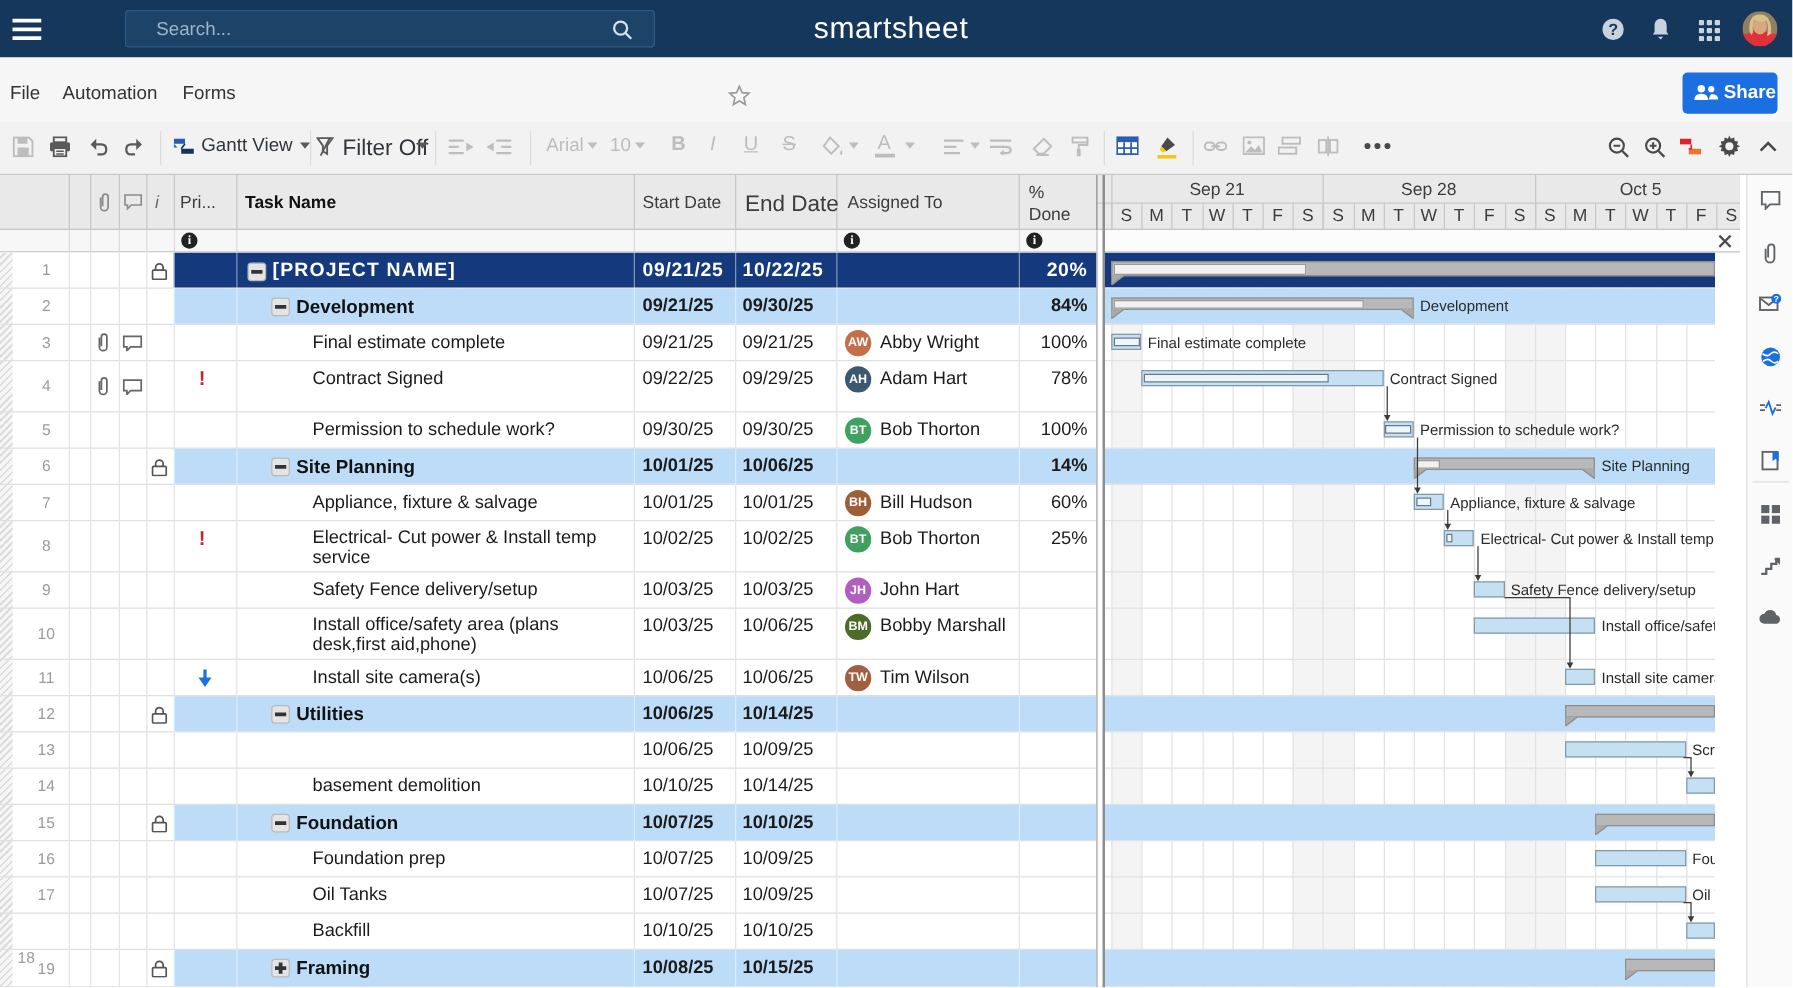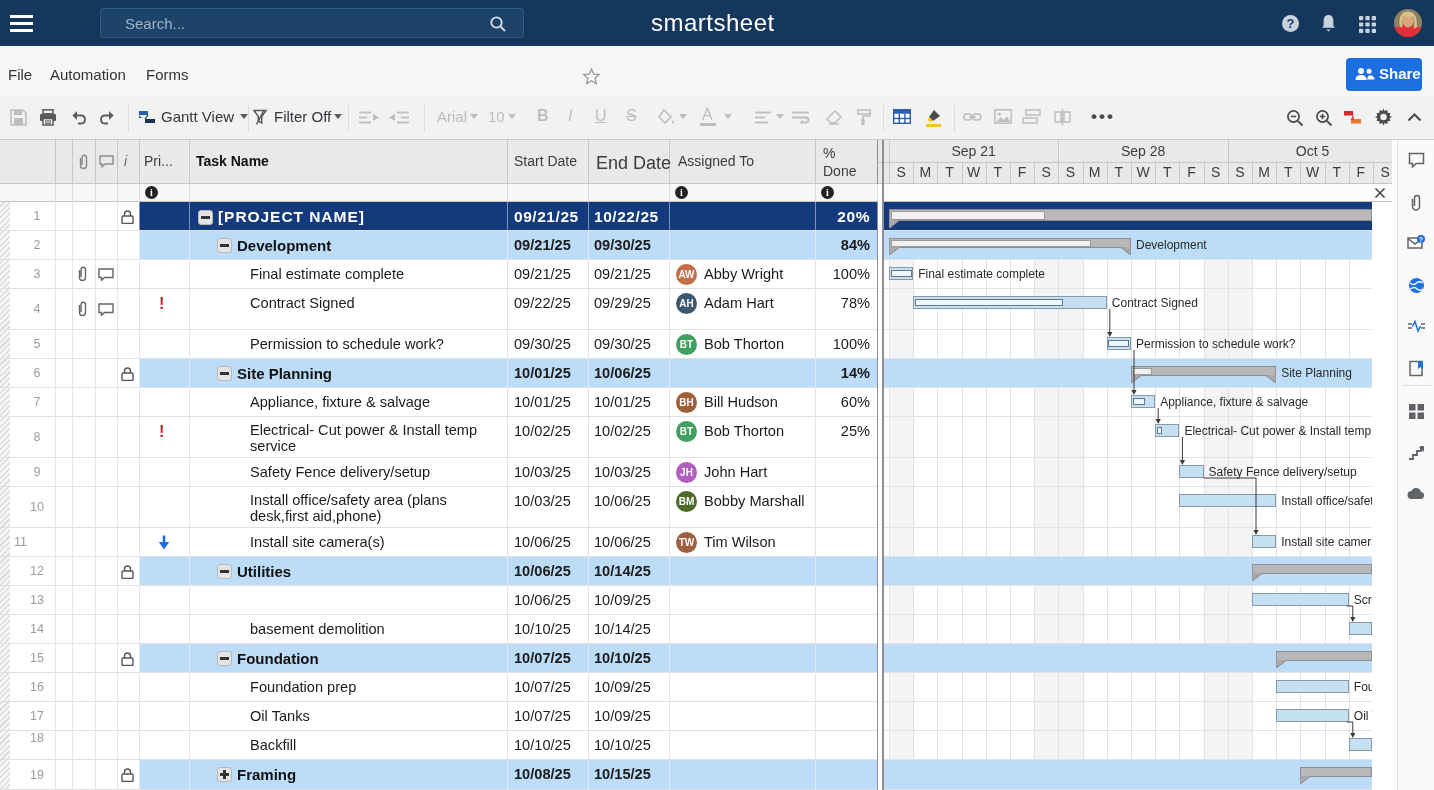--- a/index.html
+++ b/index.html
@@ -95,21 +95,21 @@
         <path d="M6 9 l-3 0 3 0 Z" fill="#16325C"></path>
         <path d="M9 5 l-3 4" stroke="#16325C" stroke-width="1.2"></path>
       </svg>
 <div class="ab" style="left:161px;top:11px;font-size:15px;color:#30353B">Gantt View</div>
 <div class="ab" style="left:240px;top:17px;width:0;height:0;border-left:4.5px solid transparent;border-right:4.5px solid transparent;border-top:5.5px solid #5A5A5A"></div>
 <div class="ab" style="left:248px;top:8px;width:1px;height:27px;background:#DCDCDC"></div>
 <svg class="ab" style="left:253px;top:12px" width="16" height="17" viewBox="0 0 16 17">
         <path d="M1 1.5 H13 L8.7 7.5 V14 L5.3 12 V7.5 Z" fill="none" stroke="#5A5A5A" stroke-width="1.5"></path>
         <line x1="11" y1="1" x2="3.5" y2="15.5" stroke="#5A5A5A" stroke-width="1.5"></line>
       </svg>
-<div class="ab" style="left:274px;top:11px;font-size:15px;color:#30353B">Filter Off</div>
+<div class="ab" style="left:274px;top:11px;font-size:18px;color:#30353B">Filter Off</div>
 <div class="ab" style="left:334px;top:17px;width:0;height:0;border-left:4.5px solid transparent;border-right:4.5px solid transparent;border-top:5.5px solid #5A5A5A"></div>
 <div class="ab" style="left:348px;top:8px;width:1px;height:27px;background:#DCDCDC"></div>
 <svg class="ab" style="left:358px;top:14px" width="22" height="13" viewBox="0 0 22 13">
         <line x1="1" y1="1.5" x2="13" y2="1.5" stroke="#BDBDBD" stroke-width="1.8"></line>
         <line x1="1" y1="6.5" x2="9" y2="6.5" stroke="#BDBDBD" stroke-width="1.8"></line>
         <line x1="1" y1="11.5" x2="13" y2="11.5" stroke="#BDBDBD" stroke-width="1.8"></line>
         <path d="M21 6.5 L15 3 V10 Z" fill="#BDBDBD"></path>
       </svg>
 <svg class="ab" style="left:388px;top:14px" width="22" height="13" viewBox="0 0 22 13">
         <line x1="9" y1="1.5" x2="21" y2="1.5" stroke="#BDBDBD" stroke-width="1.8"></line>
@@ -521,21 +521,21 @@
 <div class="ab" style="left:588px;top:285px;width:1px;height:41px;background:#E4E4E4"></div>
 <div class="ab" style="left:669px;top:285px;width:1px;height:41px;background:#E4E4E4"></div>
 <div class="ab" style="left:815px;top:285px;width:1px;height:41px;background:#E4E4E4"></div>
 
 <div class="ab" style="left:250px;top:290px;font-size:14.6px;color:#1B1B1B;line-height:16px;white-space:nowrap">Install office/safety area (plans<br>desk,first aid,phone)</div>
 <div class="ab" style="left:514px;top:285px;height:29px;font-size:14.6px;color:#1B1B1B;line-height:29px">10/03/25</div>
 <div class="ab" style="left:594px;top:285px;height:29px;font-size:14.6px;color:#1B1B1B;line-height:29px">10/06/25</div>
 <div class="ab" style="left:676px;top:289px;width:21px;height:21px;border-radius:50%;background:#4C6A28;color:#fff;font-size:10px;font-weight:bold;text-align:center;line-height:21px">BM</div>
 <div class="ab" style="left:704px;top:285px;height:29px;font-size:14.6px;color:#1B1B1B;line-height:29px;white-space:nowrap">Bobby Marshall</div>
 <div class="ab" style="left:0;top:354px;width:877px;height:1px;background:#E0E0E0"></div>
-<div class="ab" style="left:14px;top:326px;width:46px;height:29px;font-size:12.5px;color:#9B9B9B;text-align:left;line-height:29px">11</div>
+<div class="ab" style="left:14px;top:326px;width:46px;height:29px;font-size:12.5px;color:#9B9B9B;text-align:center;line-height:29px">11</div>
 <div class="ab" style="left:55px;top:326px;width:1px;height:29px;background:#E4E4E4"></div>
 <div class="ab" style="left:72px;top:326px;width:1px;height:29px;background:#E4E4E4"></div>
 <div class="ab" style="left:95px;top:326px;width:1px;height:29px;background:#E4E4E4"></div>
 <div class="ab" style="left:117px;top:326px;width:1px;height:29px;background:#E4E4E4"></div>
 <div class="ab" style="left:139px;top:326px;width:1px;height:29px;background:#E4E4E4"></div>
 <div class="ab" style="left:189px;top:326px;width:1px;height:29px;background:#E4E4E4"></div>
 <div class="ab" style="left:507px;top:326px;width:1px;height:29px;background:#E4E4E4"></div>
 <div class="ab" style="left:588px;top:326px;width:1px;height:29px;background:#E4E4E4"></div>
 <div class="ab" style="left:669px;top:326px;width:1px;height:29px;background:#E4E4E4"></div>
 <div class="ab" style="left:815px;top:326px;width:1px;height:29px;background:#E4E4E4"></div>
@@ -652,21 +652,21 @@
 <div class="ab" style="left:189px;top:500px;width:1px;height:29px;background:#E4E4E4"></div>
 <div class="ab" style="left:507px;top:500px;width:1px;height:29px;background:#E4E4E4"></div>
 <div class="ab" style="left:588px;top:500px;width:1px;height:29px;background:#E4E4E4"></div>
 <div class="ab" style="left:669px;top:500px;width:1px;height:29px;background:#E4E4E4"></div>
 <div class="ab" style="left:815px;top:500px;width:1px;height:29px;background:#E4E4E4"></div>
 
 <div class="ab" style="left:250px;top:500px;height:29px;font-size:14.6px;color:#1B1B1B;line-height:29px;white-space:nowrap">Oil Tanks</div>
 <div class="ab" style="left:514px;top:500px;height:29px;font-size:14.6px;color:#1B1B1B;line-height:29px">10/07/25</div>
 <div class="ab" style="left:594px;top:500px;height:29px;font-size:14.6px;color:#1B1B1B;line-height:29px">10/09/25</div>
 <div class="ab" style="left:0;top:557px;width:877px;height:1px;background:#E0E0E0"></div>
-<div class="ab" style="left:14px;top:522px;width:46px;height:29px;font-size:12.5px;color:#9B9B9B;text-align:center;line-height:29px">18</div>
+<div class="ab" style="left:14px;top:550px;width:46px;height:29px;font-size:12.5px;color:#9B9B9B;text-align:left;line-height:29px">18</div>
 <div class="ab" style="left:55px;top:529px;width:1px;height:29px;background:#E4E4E4"></div>
 <div class="ab" style="left:72px;top:529px;width:1px;height:29px;background:#E4E4E4"></div>
 <div class="ab" style="left:95px;top:529px;width:1px;height:29px;background:#E4E4E4"></div>
 <div class="ab" style="left:117px;top:529px;width:1px;height:29px;background:#E4E4E4"></div>
 <div class="ab" style="left:139px;top:529px;width:1px;height:29px;background:#E4E4E4"></div>
 <div class="ab" style="left:189px;top:529px;width:1px;height:29px;background:#E4E4E4"></div>
 <div class="ab" style="left:507px;top:529px;width:1px;height:29px;background:#E4E4E4"></div>
 <div class="ab" style="left:588px;top:529px;width:1px;height:29px;background:#E4E4E4"></div>
 <div class="ab" style="left:669px;top:529px;width:1px;height:29px;background:#E4E4E4"></div>
 <div class="ab" style="left:815px;top:529px;width:1px;height:29px;background:#E4E4E4"></div>

